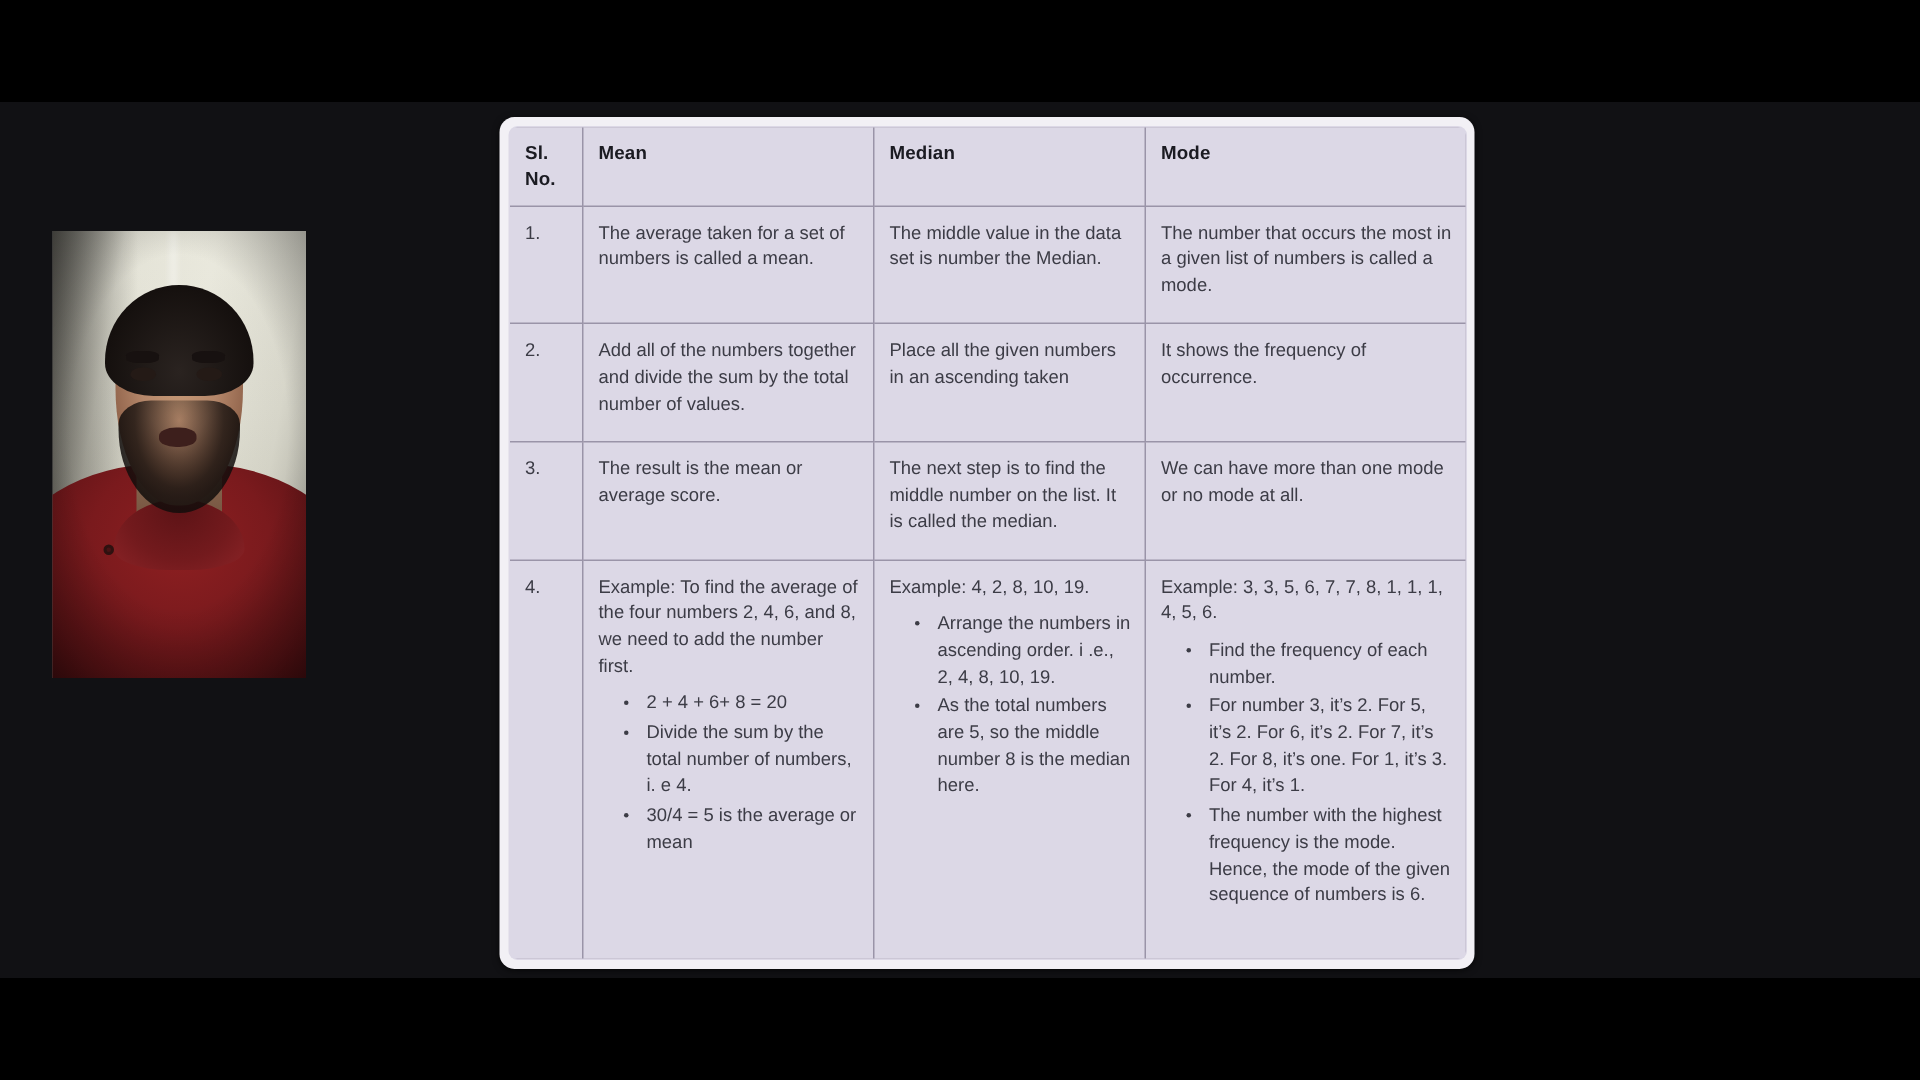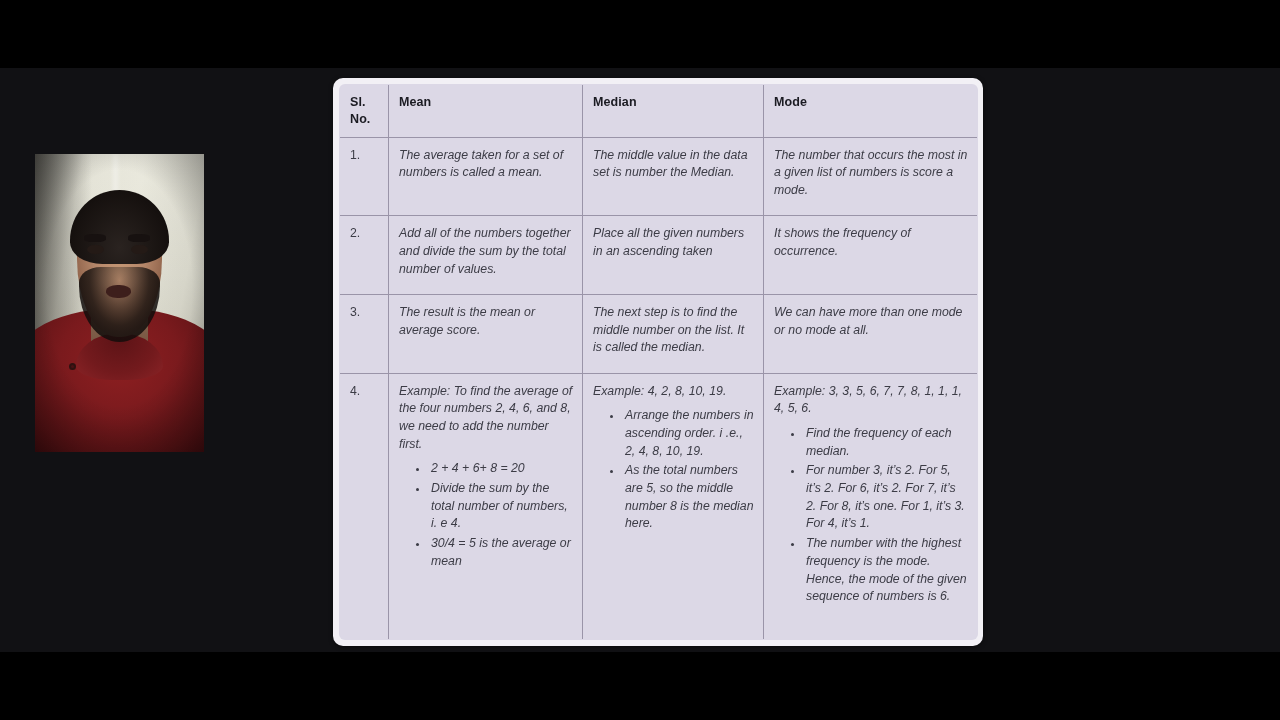--- a/index.html
+++ b/index.html
@@ -222,32 +222,31 @@
     line-height: 1.44;
   }
 
   .col-sl    { width: 49px; }
   .col-mean  { width: 194px; }
   .col-median{ width: 181px; }
   .col-mode  { width: 214px; }
 
   td.sl-cell { color: #3c3c46; }
 
-  .cell-lead { display: block; font-style: italic; }
+  .cell-lead { display: block; }
 
   .cell-list {
     margin: 7px 0 0 0;
     padding-left: 30px;
     list-style: disc;
   }
   .cell-list li {
     margin: 0 0 2px 0;
     padding-left: 2px;
     line-height: 1.44;
-    font-style: italic;
   }
   .cell-list li::marker {
     font-size: 11px;
   }
 </style>
 </head>
 <body>
 
 <div id="screen">
 
@@ -295,21 +294,21 @@
             <td class="sl-cell">1.</td>
             <td>
               <span class="cell-lead">The average taken for a set of numbers is called a mean.</span>
 
             </td>
             <td>
               <span class="cell-lead">The middle value in the data set is number the Median.</span>
 
             </td>
             <td>
-              <span class="cell-lead">The number that occurs the most in a given list of numbers is score a mode.</span>
+              <span class="cell-lead">The number that occurs the most in a given list of numbers is called a mode.</span>
 
             </td>
           </tr>
 
           <tr>
             <td class="sl-cell">2.</td>
             <td>
               <span class="cell-lead">Add all of the numbers together and divide the sum by the total number of values.</span>
 
             </td>
@@ -352,21 +351,21 @@
             <td>
               <span class="cell-lead">Example: 4, 2, 8, 10, 19.</span>
               <ul class="cell-list">
                   <li>Arrange the numbers in ascending order. i .e., 2, 4, 8, 10, 19.</li>
                   <li>As the total numbers are 5, so the middle number 8 is the median here.</li>
                 </ul>
             </td>
             <td>
               <span class="cell-lead">Example: 3, 3, 5, 6, 7, 7, 8, 1, 1, 1, 4, 5, 6.</span>
               <ul class="cell-list">
-                  <li>Find the frequency of each median.</li>
+                  <li>Find the frequency of each number.</li>
                   <li>For number 3, it’s 2. For 5, it’s 2. For 6, it’s 2. For 7, it’s 2. For 8, it’s one. For 1, it’s 3. For 4, it’s 1.</li>
                   <li>The number with the highest frequency is the mode. Hence, the mode of the given sequence of numbers is 6.</li>
                 </ul>
             </td>
           </tr>
 
         </tbody>
       </table>
     </div>
 

